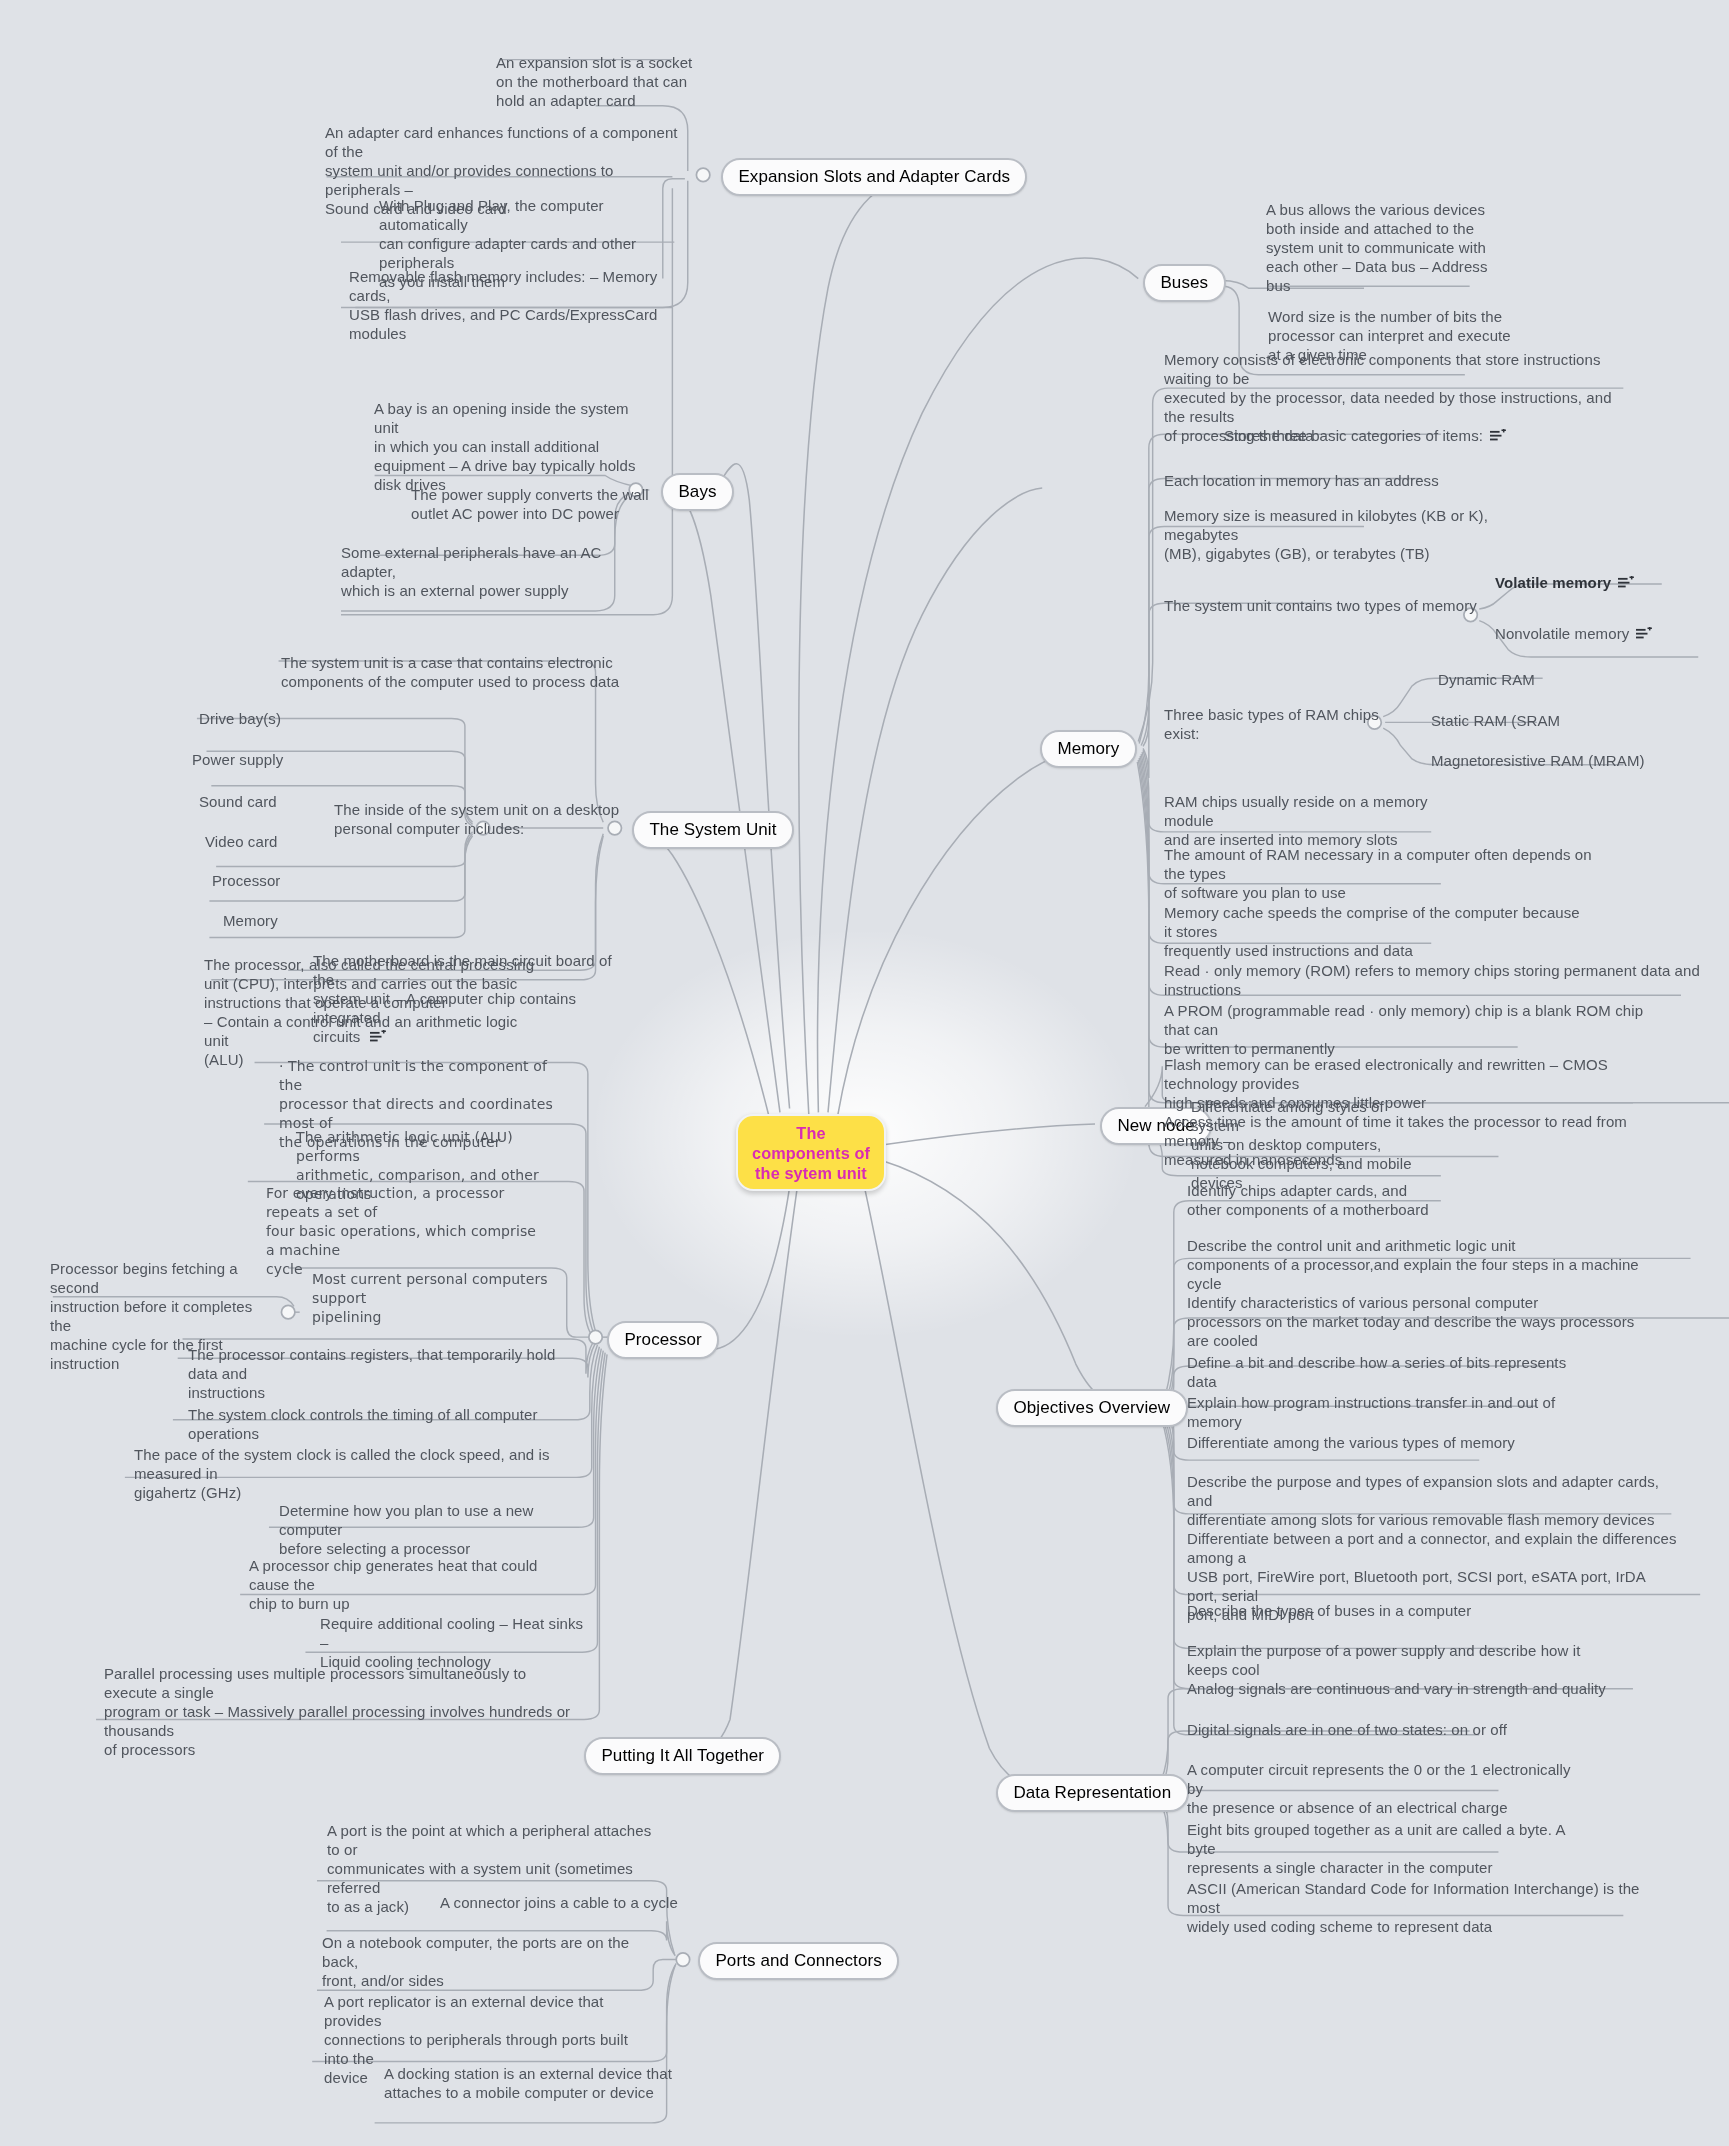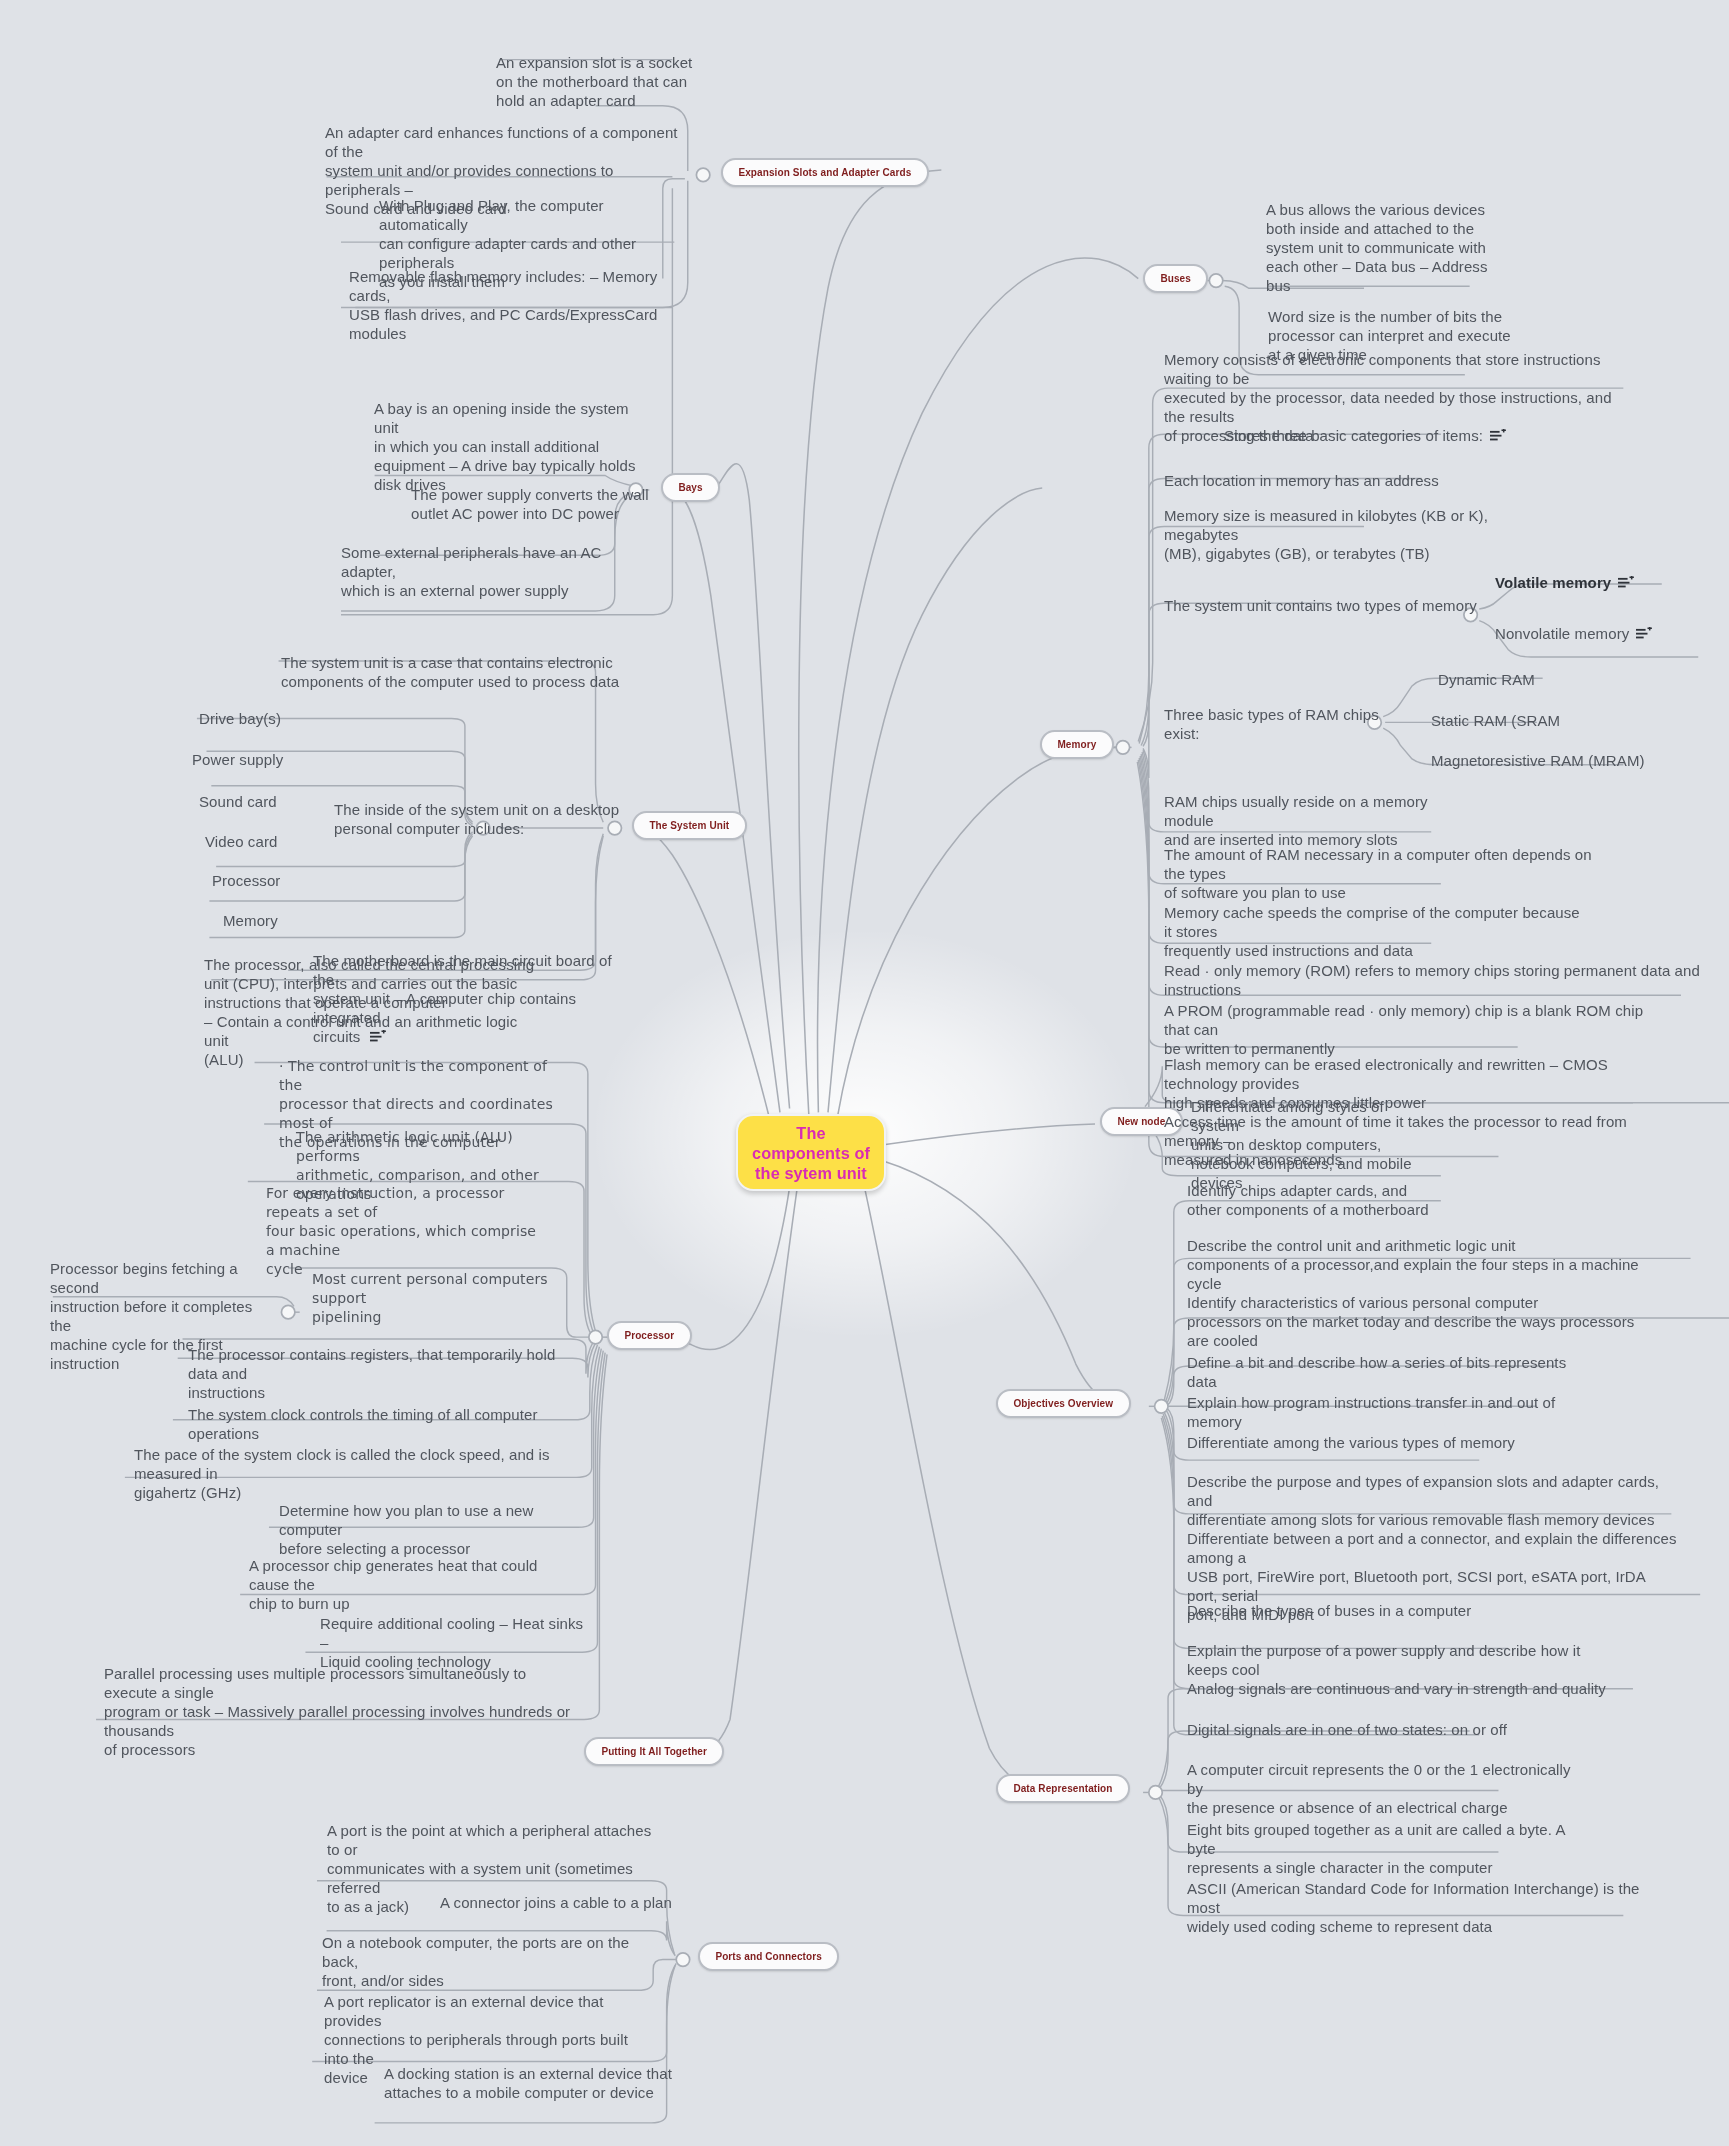--- a/index.html
+++ b/index.html
@@ -29,23 +29,23 @@
     white-space:pre-line;
   }
   .leaf.bold{font-weight:bold;color:#2f333a;}
   .leaf.rnd{font-family:"DejaVu Sans",sans-serif;font-size:14px;line-height:19px;}
   
   .pill{
     position:absolute;
     background:#fbfbfc;
     border:2.4px solid #b9bdc4;
     border-radius:23px;
-    font-size:10px;
-    font-weight:bold;
-    color:#7f1d1d;
+    font-size:17px;
+    font-weight:normal;
+    color:#000000;
     padding:6.7px 15.4px 7.7px 15.4px;
     white-space:nowrap;
     box-shadow:0 1px 1.9px rgba(0,0,0,0.10);
     letter-spacing:0.1px;
   }
   
   .center{
     position:absolute;
     left:736px;top:1114px;
     width:146px;height:73px;
@@ -418,21 +418,21 @@
   <div class="leaf" style="left:1187px;top:1760px;width:403px;">A computer circuit represents  the 0 or the 1 electronically by
 the presence or absence of an  electrical charge</div>
   <div class="leaf" style="left:1187px;top:1820px;width:403px;">Eight bits grouped together as a unit are called a byte. A byte
 represents a single character in  the computer</div>
   <div class="leaf" style="left:1187px;top:1879px;width:461px;">ASCII (American Standard Code for Information Interchange) is the most
 widely used coding scheme to represent data</div>
 
   <div class="leaf" style="left:327px;top:1821px;width:327px;">A port is the point at which a peripheral attaches to or
 communicates with a system unit (sometimes referred
 to as a jack)</div>
-  <div class="leaf" style="left:440px;top:1893px;width:269px;">A connector joins a cable to a plan</div>
+  <div class="leaf" style="left:440px;top:1893px;width:269px;">A connector joins a cable to a cycle</div>
   <div class="leaf" style="left:322px;top:1933px;width:317px;">On a notebook computer, the ports are on the back,
 front, and/or sides</div>
   <div class="leaf" style="left:324px;top:1992px;width:327px;">A port replicator is an external device that provides
 connections to peripherals through ports built into the
 device</div>
   <div class="leaf" style="left:384px;top:2064px;width:288px;">A docking station is an external device that
 attaches to a mobile computer or device</div>
 
 </div>
 

